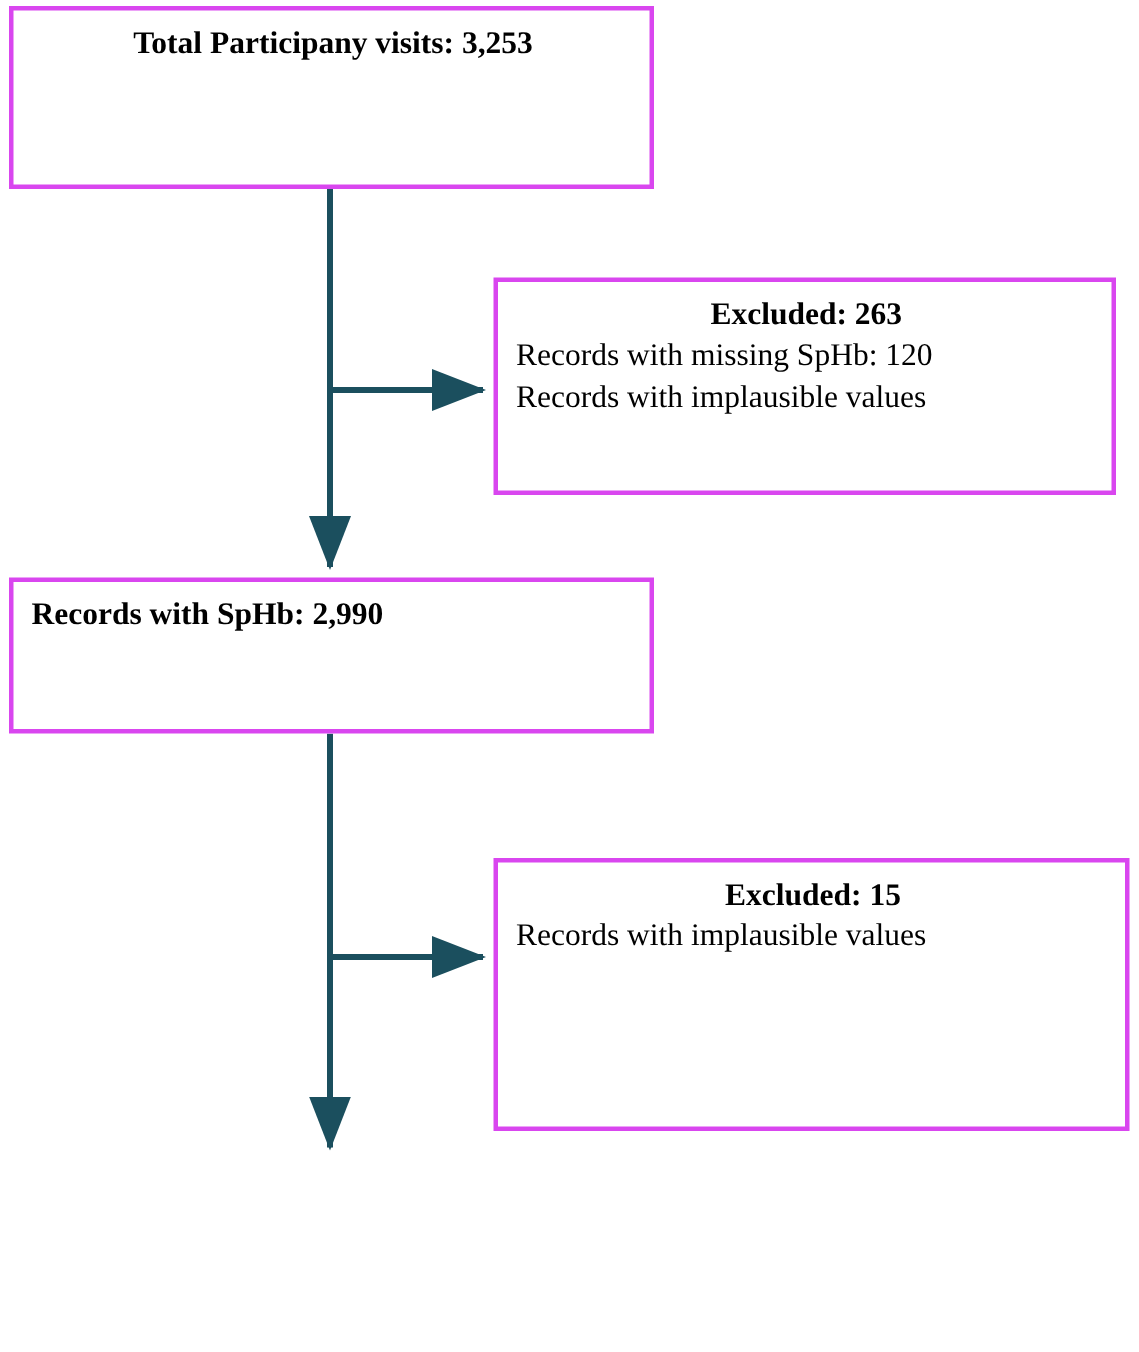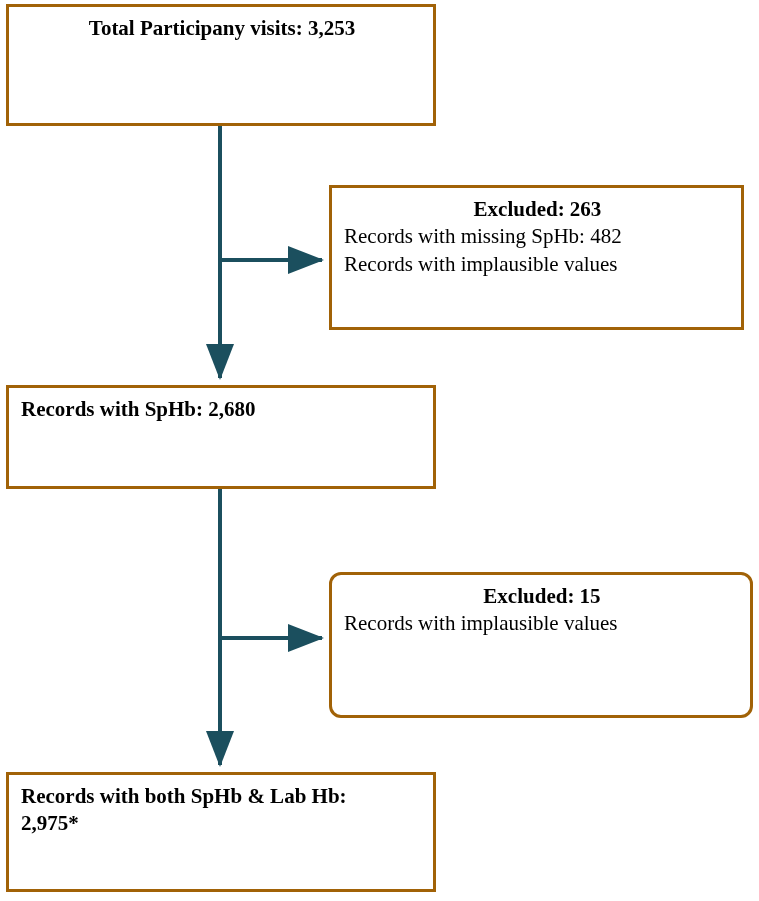--- a/index.html
+++ b/index.html
@@ -14,42 +14,42 @@
   #diagram {
     position: relative;
     width: 759px;
     height: 901px;
     overflow: hidden;
     background: #ffffff;
   }
   .box {
     position: absolute;
     box-sizing: border-box;
-    border: 3px solid #a16207;
+    border: 3px solid #d946ef;
     background: #ffffff;
     padding: 8px 10px 8px 12px;
     line-height: 1.30;
     font-size: 21px;
   }
   .box .line {
     white-space: nowrap;
   }
   .bold {
     font-weight: bold;
   }
   .center {
     text-align: center;
   }
   
   #box-total      { left: 6px;   top: 4px;   width: 430px; height: 122px; }
   #box-sphb       { left: 6px;   top: 385px; width: 430px; height: 104px; }
   #box-both       { left: 6px;   top: 772px; width: 430px; height: 120px; }
   
   #box-excl-1     { left: 329px; top: 185px; width: 415px; height: 145px; }
-  #box-excl-2     { left: 329px; top: 572px; width: 424px; height: 146px; border-radius: 12px; }
+  #box-excl-2     { left: 329px; top: 572px; width: 424px; height: 182px; }
 
   svg.arrows {
     position: absolute;
     left: 0;
     top: 0;
     width: 759px;
     height: 901px;
     pointer-events: none;
   }
 </style>
@@ -73,31 +73,27 @@
 
     <line x1="220" y1="638" x2="322" y2="638" stroke="#1b4f5e" stroke-width="4" marker-end="url(#arrowhead)"></line>
   </svg>
 
   <div class="box" id="box-total">
     <div class="line bold center">Total Participany visits: 3,253</div>
   </div>
 
   <div class="box" id="box-excl-1">
     <div class="line bold center">Excluded: 263</div>
-    <div class="line">Records with missing SpHb: 482</div>
+    <div class="line">Records with missing SpHb: 120</div>
     <div class="line">Records with implausible values</div>
   </div>
 
   <div class="box" id="box-sphb">
-    <div class="line bold">Records with SpHb: 2,680</div>
+    <div class="line bold">Records with SpHb: 2,990</div>
   </div>
 
   <div class="box" id="box-excl-2">
     <div class="line bold center">Excluded: 15</div>
     <div class="line">Records with implausible values</div>
   </div>
 
-  <div class="box" id="box-both">
-    <div class="line bold">Records with both SpHb &amp; Lab Hb:</div>
-    <div class="line bold">2,975*</div>
-  </div>
 
 </div>
 
 </body></html>

